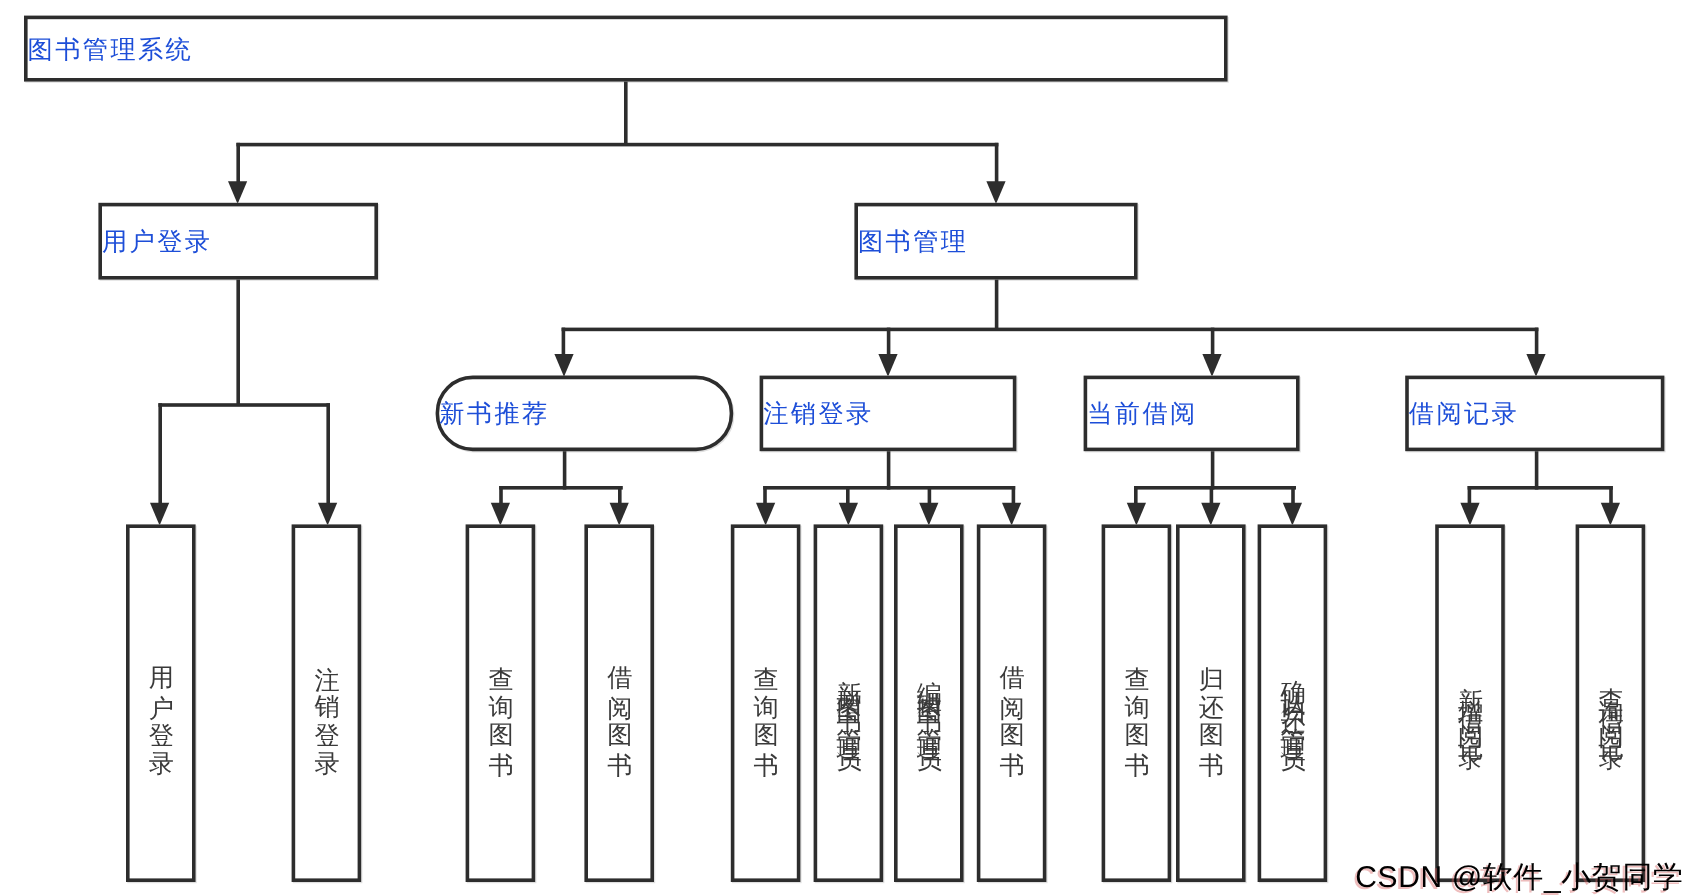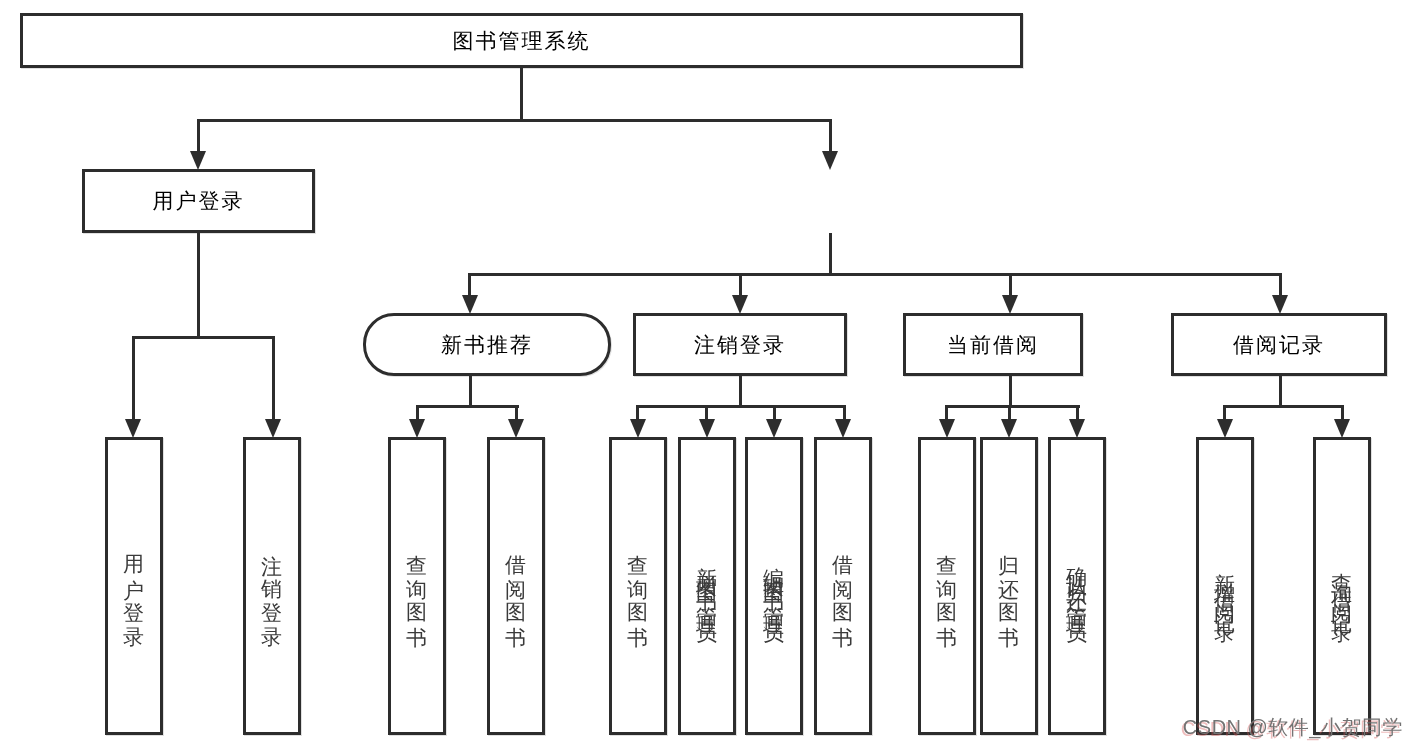--- a/index.html
+++ b/index.html
@@ -12,24 +12,23 @@
     font-family: "Liberation Sans", sans-serif;
     color: #3a3a3a;
     overflow: hidden;
   }
   .box {
     position: absolute;
     border: 3px solid #2d2d2d;
     background: #ffffff;
     display: flex;
     align-items: center;
-    justify-content: center;
     font-size: 21px;
     letter-spacing: 2px;
-    color: #000000;
+    color: #1d4ed8;
     box-shadow: 1px 1px 0 rgba(0,0,0,0.12);
   }
   .leaf {
     position: absolute;
     border: 3px solid #2d2d2d;
     background: #ffffff;
     display: flex;
     align-items: center;
     justify-content: center;
     box-shadow: 1px 1px 0 rgba(0,0,0,0.12);
@@ -50,22 +49,22 @@
     position: absolute;
     width: 0; height: 0;
     border-left: 8px solid transparent;
     border-right: 8px solid transparent;
     border-top: 19px solid #2d2d2d;
   }
   .watermark {
     position: absolute;
     top: 714px;
     right: 2px;
-    font-size: 20px;
-    color: #737373;
+    font-size: 25px;
+    color: #000000;
     letter-spacing: 0.5px;
     z-index: 5;
     text-shadow: -2px 2px 0 rgba(213, 90, 90, 0.40);
   }
 </style>
 </head>
 <body>
 
 <div class="canvas">
 
@@ -75,20 +74,23 @@
 
   <div class="vline" style="left:520px; top:68px; height:53px;"></div>
   <div class="hline" style="left:197px; top:119px; width:635px;"></div>
   <div class="vline" style="left:197px; top:119px; height:34px;"></div>
   <div class="arrow" style="left:190px; top:151px;"></div>
   <div class="vline" style="left:829px; top:119px; height:34px;"></div>
   <div class="arrow" style="left:822px; top:151px;"></div>
 
   <div class="box" style="left:82px; top:169px; width:233px; height:64px;">
     <span>用户登录</span>
+  </div>
+  <div class="box" style="left:712px; top:169px; width:236px; height:64px;">
+    <span>图书管理</span>
   </div>
 
   <div class="vline" style="left:197px; top:233px; height:105px;"></div>
   <div class="hline" style="left:132px; top:336px; width:143px;"></div>
   <div class="vline" style="left:132px; top:336px; height:85px;"></div>
   <div class="arrow" style="left:125px; top:419px;"></div>
   <div class="vline" style="left:272px; top:336px; height:85px;"></div>
   <div class="arrow" style="left:265px; top:419px;"></div>
 
   <div class="vline" style="left:829px; top:233px; height:42px;"></div>

